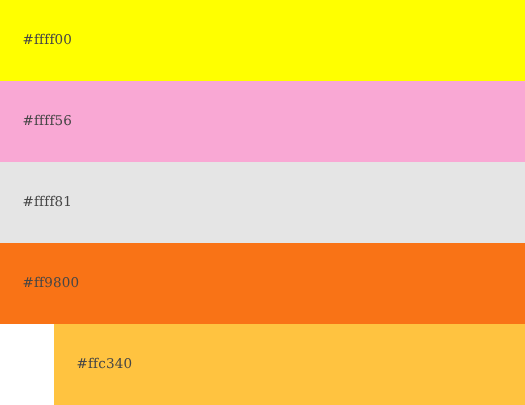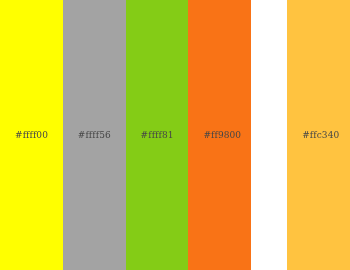--- a/index.html
+++ b/index.html
@@ -11,21 +11,21 @@
     width: 350px;
     height: 270px;
     overflow: hidden;
     background: #ffffff;
     font-family: "DejaVu Serif", "Liberation Serif", serif;
   }
   #palette {
     width: 350px;
     height: 270px;
     display: flex;
-    flex-direction: row;
+    flex-direction: column;
   }
   .swatch {
     flex: 1 1 0;
     width: 100%;
     display: flex;
     align-items: center;
     box-sizing: border-box;
     padding-left: 15px;
     position: relative;
   }
@@ -40,25 +40,25 @@
 </style>
 </head>
 <body>
 
 <div id="palette">
 
   <div class="swatch" style="background-color: rgb(255, 255, 0);">
     <span class="swatch-label" style="color: rgb(70, 70, 70);">#ffff00</span>
   </div>
 
-  <div class="swatch" style="background-color: #a3a3a3; text-align: right;">
+  <div class="swatch" style="background-color: #f9a8d4; text-align: right;">
     <span class="swatch-label" style="color: rgb(70, 70, 70);">#ffff56</span>
   </div>
 
-  <div class="swatch" style="background-color: #84cc16;">
+  <div class="swatch" style="background-color: #e5e5e5;">
     <span class="swatch-label" style="color: rgb(70, 70, 70);">#ffff81</span>
   </div>
 
   <div class="swatch" style="background-color: #f97316;">
     <span class="swatch-label" style="color: rgb(70, 70, 70);">#ff9800</span>
   </div>
 
   <div class="swatch" style="background-color: rgb(255, 195, 64); margin-left: 36px;">
     <span class="swatch-label" style="color: rgb(70, 70, 70);">#ffc340</span>
   </div>

